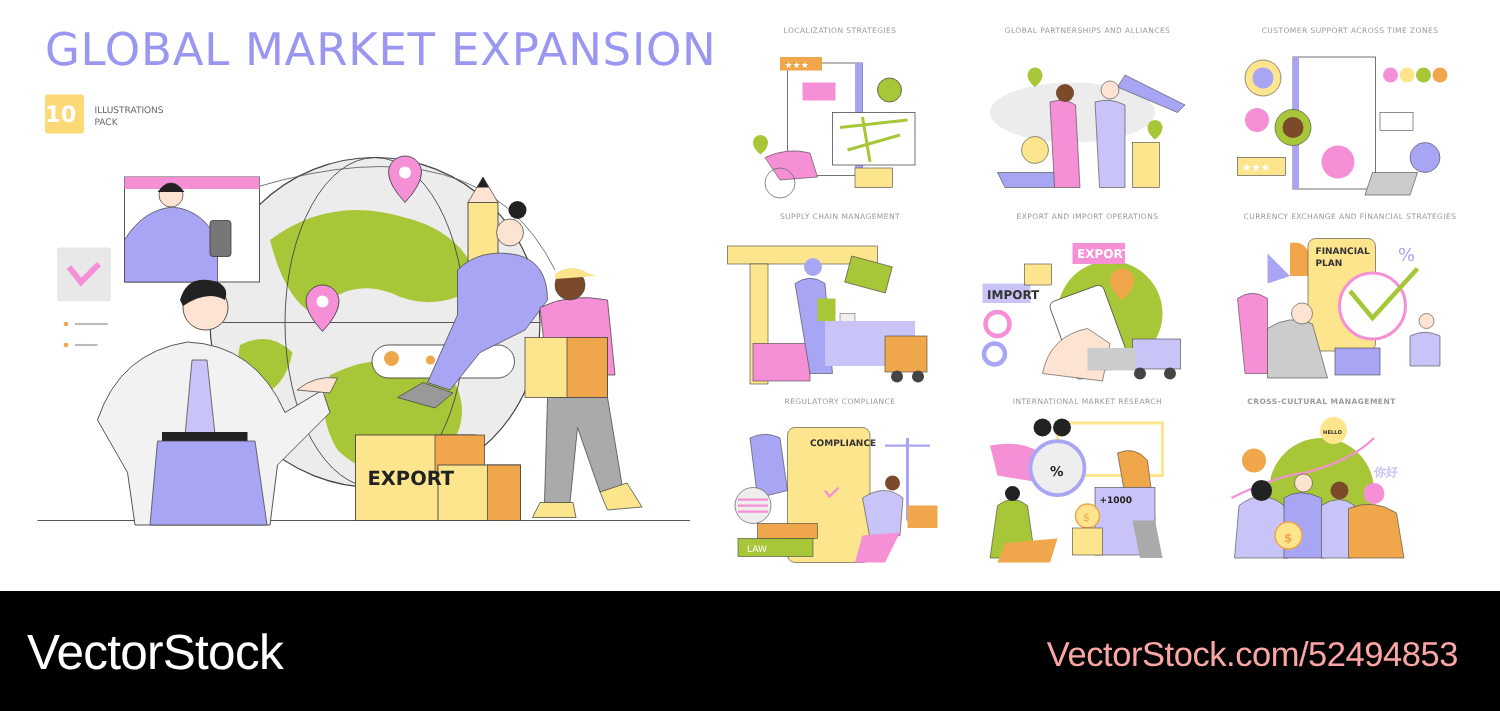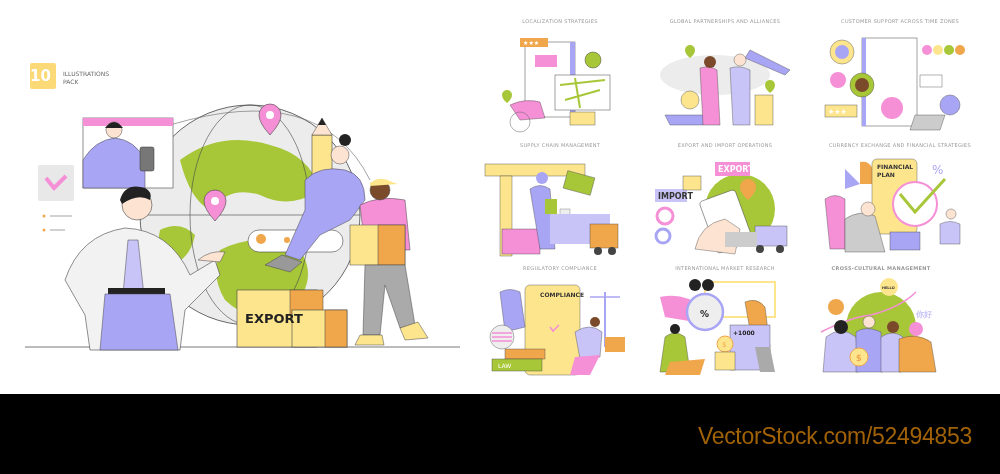--- a/index.html
+++ b/index.html
@@ -7,27 +7,28 @@
   .canvas { position: relative; width: 1000px; height: 394px; background: #ffffff; }
   .title { position: absolute; left: 30px; top: 16px; font-size: 30px; color: #9a96f2; letter-spacing: 0.5px; font-family: "DejaVu Sans", sans-serif; font-weight: normal; }
   .badge { position: absolute; left: 30px; top: 63px; width: 26px; height: 26px; background: #fbd977; border-radius: 2px; color: #fff; font-weight: bold; font-size: 15px; text-align: left; line-height: 26px; font-family: "DejaVu Sans", sans-serif; }
   .badge-text { position: absolute; left: 63px; top: 70px; font-size: 6px; color: #666; line-height: 8px; font-family: "DejaVu Sans", sans-serif; }
   .hero { position: absolute; left: 20px; top: 100px; width: 445px; height: 260px; }
   .panel { position: absolute; width: 160px; height: 120px; }
   .panel-label { position: absolute; top: 0; left: 0; width: 100%; text-align: center; font-size: 5px; color: #9a9a9a; letter-spacing: 0.3px; font-family: "DejaVu Sans", sans-serif; }
   .panel svg { position: absolute; left: 0; top: 12px; }
   .footer { position: absolute; left: 0; top: 394px; width: 1000px; height: 80px; background: #000; }
   .footer-logo { position: absolute; left: 18px; top: 22px; color: #fff; font-size: 33px; font-family: "Liberation Sans", sans-serif; letter-spacing: -0.5px; }
-  .footer-url { position: absolute; right: 28px; top: 29px; color: #a16207; font-size: 23px; font-family: "Liberation Sans", sans-serif; letter-spacing: -0.3px; }
+  .footer-url { position: absolute; right: 28px; top: 29px; color: #fca5a5; font-size: 23px; font-family: "Liberation Sans", sans-serif; letter-spacing: -0.3px; }
   svg text { font-family: "DejaVu Sans", sans-serif; }
 </style>
 </head>
 <body>
 
 <div class="canvas">
+  <div class="title">GLOBAL MARKET EXPANSION</div>
   <div class="badge">10</div>
   <div class="badge-text">
     <div>ILLUSTRATIONS</div>
     <div>PACK</div>
   </div>
 
   <div class="hero">
     <svg width="445" height="260" viewBox="0 0 445 260">
 
       <line x1="5" y1="247" x2="440" y2="247" stroke="#555" stroke-width="0.8"></line>
@@ -279,14 +280,15 @@
       <circle cx="92" cy="50" r="6" fill="#7a4a2a"></circle>
       <path d="M98 62 Q115 55 130 65 L135 95 L98 95Z" fill="#f0a64a" stroke="#444" stroke-width="0.4"></path>
       <circle cx="115" cy="52" r="7" fill="#f58fd6"></circle>
       <circle cx="58" cy="80" r="9" fill="#fde58e" stroke="#f0a64a" stroke-width="1"></circle>
       <text x="55" y="84" font-size="8" fill="#f0a64a">$</text>
     </svg>
   </div>
 </div>
 
 <div class="footer">
+  <div class="footer-logo">VectorStock</div>
   <div class="footer-url">VectorStock.com/52494853</div>
 </div>
 
 </body></html>

